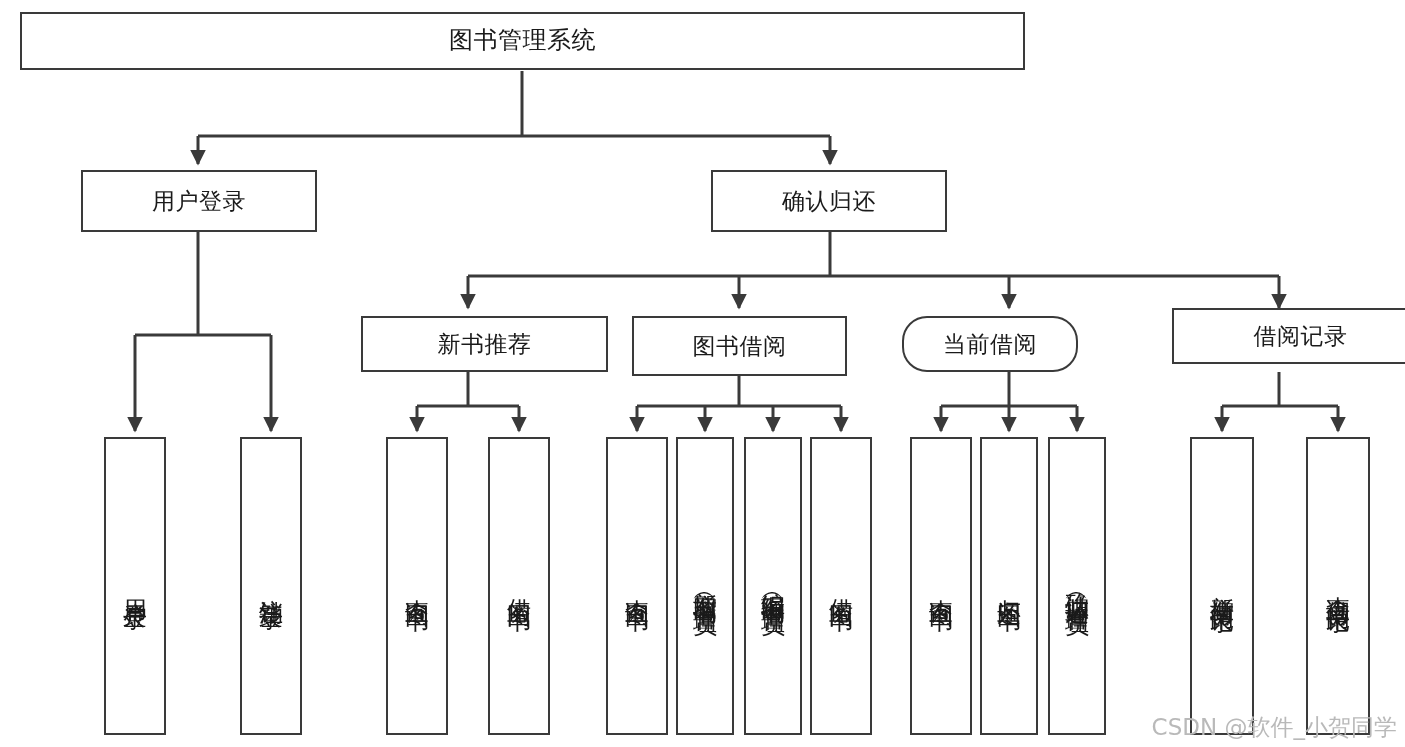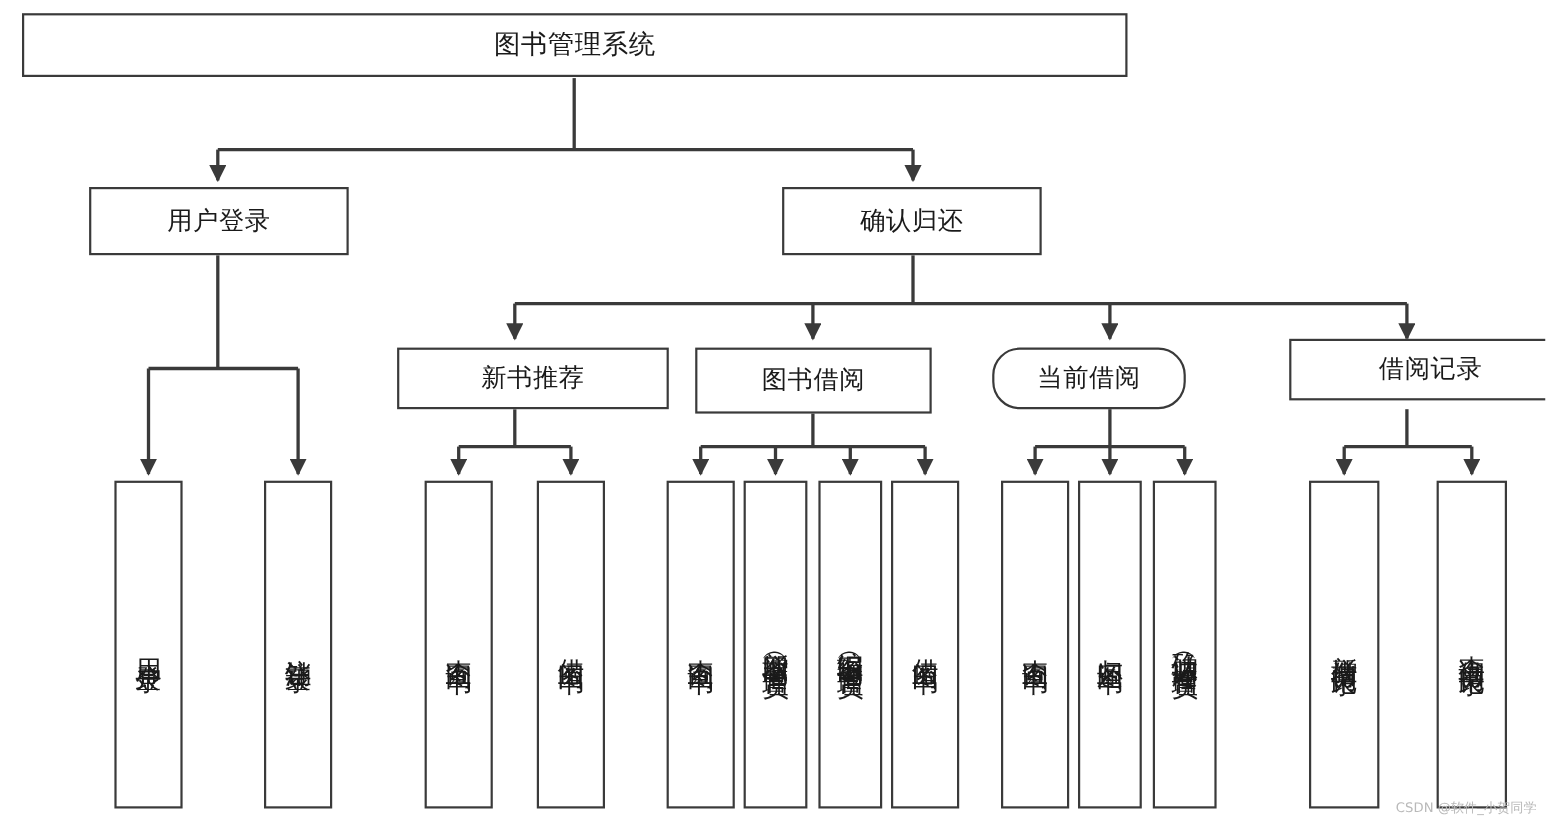--- a/index.html
+++ b/index.html
@@ -59,21 +59,21 @@
     text-orientation: upright;
     letter-spacing: 3px;
     line-height: 1;
     white-space: nowrap;
     text-align: center;
   }
   .watermark {
     position: absolute;
     right: 8px;
     bottom: 4px;
-    font-size: 12px;
+    font-size: 23px;
     color: #b9b9b9;
     z-index: 6;
     white-space: nowrap;
     user-select: none;
     font-family: "DejaVu Sans", "Liberation Sans", sans-serif;
   }
 </style>
 </head>
 <body>
 

